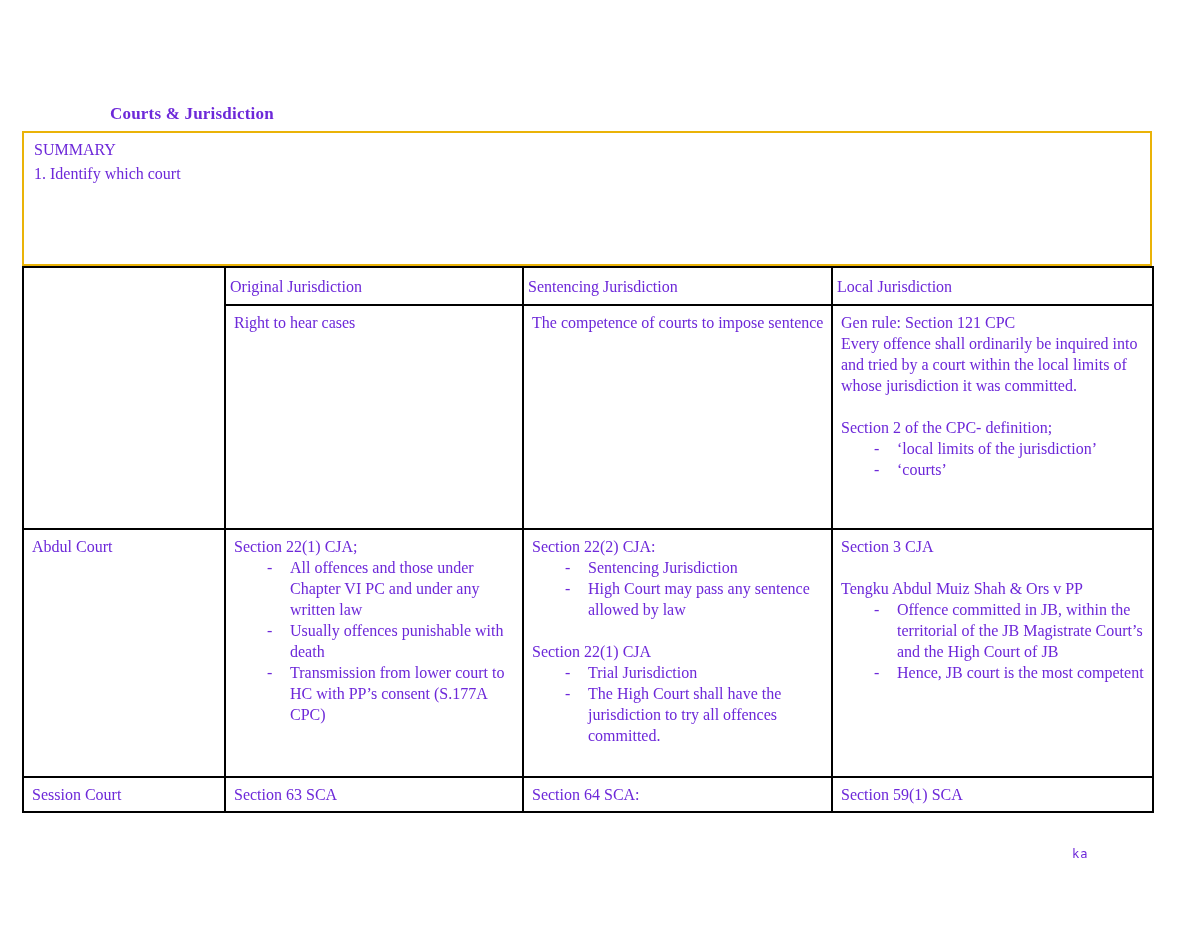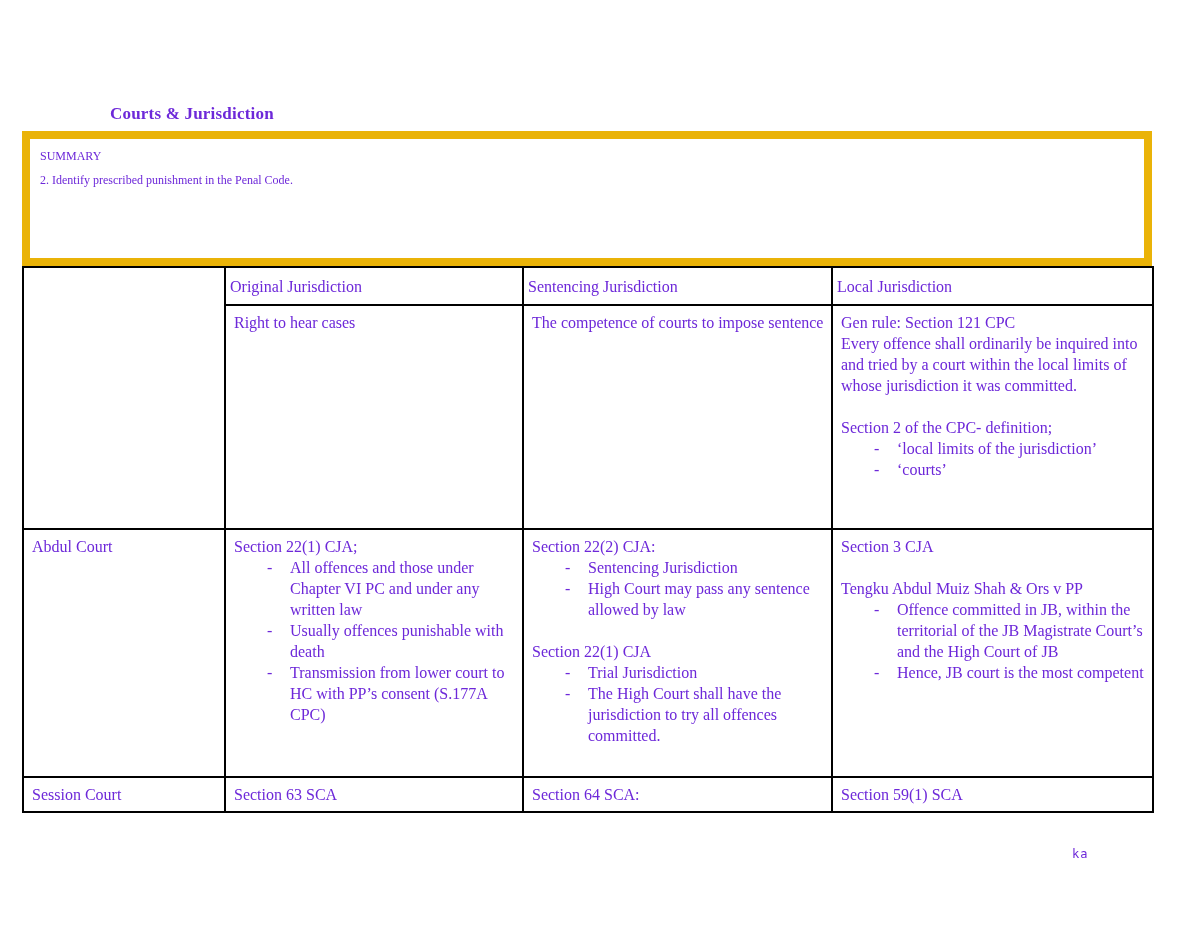--- a/index.html
+++ b/index.html
@@ -25,23 +25,23 @@
     font-weight: bold;
     letter-spacing: 0.2px;
   }
   .summary-box {
     position: absolute;
     left: 22px;
     top: 131px;
     width: 1130px;
     height: 135px;
     box-sizing: border-box;
-    border: 8px solid #eab308;
+    border: 2px solid #eab308;
     padding: 5px 10px;
-    font-size: 12px;
+    font-size: 16px;
     line-height: 24px;
   }
   .juris-table {
     position: absolute;
     left: 22px;
     top: 266px;
     width: 1130px;
     border-collapse: collapse;
     table-layout: fixed;
     font-size: 16px;
@@ -80,21 +80,21 @@
 </style>
 </head>
 <body>
 
 <div class="page">
 
   <h1 class="doc-title">Courts &amp; Jurisdiction</h1>
 
   <div class="summary-box">
     <div>SUMMARY</div>
-    <div>2. Identify prescribed punishment in the Penal Code.</div>
+    <div>1. Identify which court</div>
   </div>
 
   <table class="juris-table">
     <colgroup>
       <col style="width:202px">
       <col style="width:298px">
       <col style="width:309px">
       <col style="width:321px">
     </colgroup>
     <tbody>

